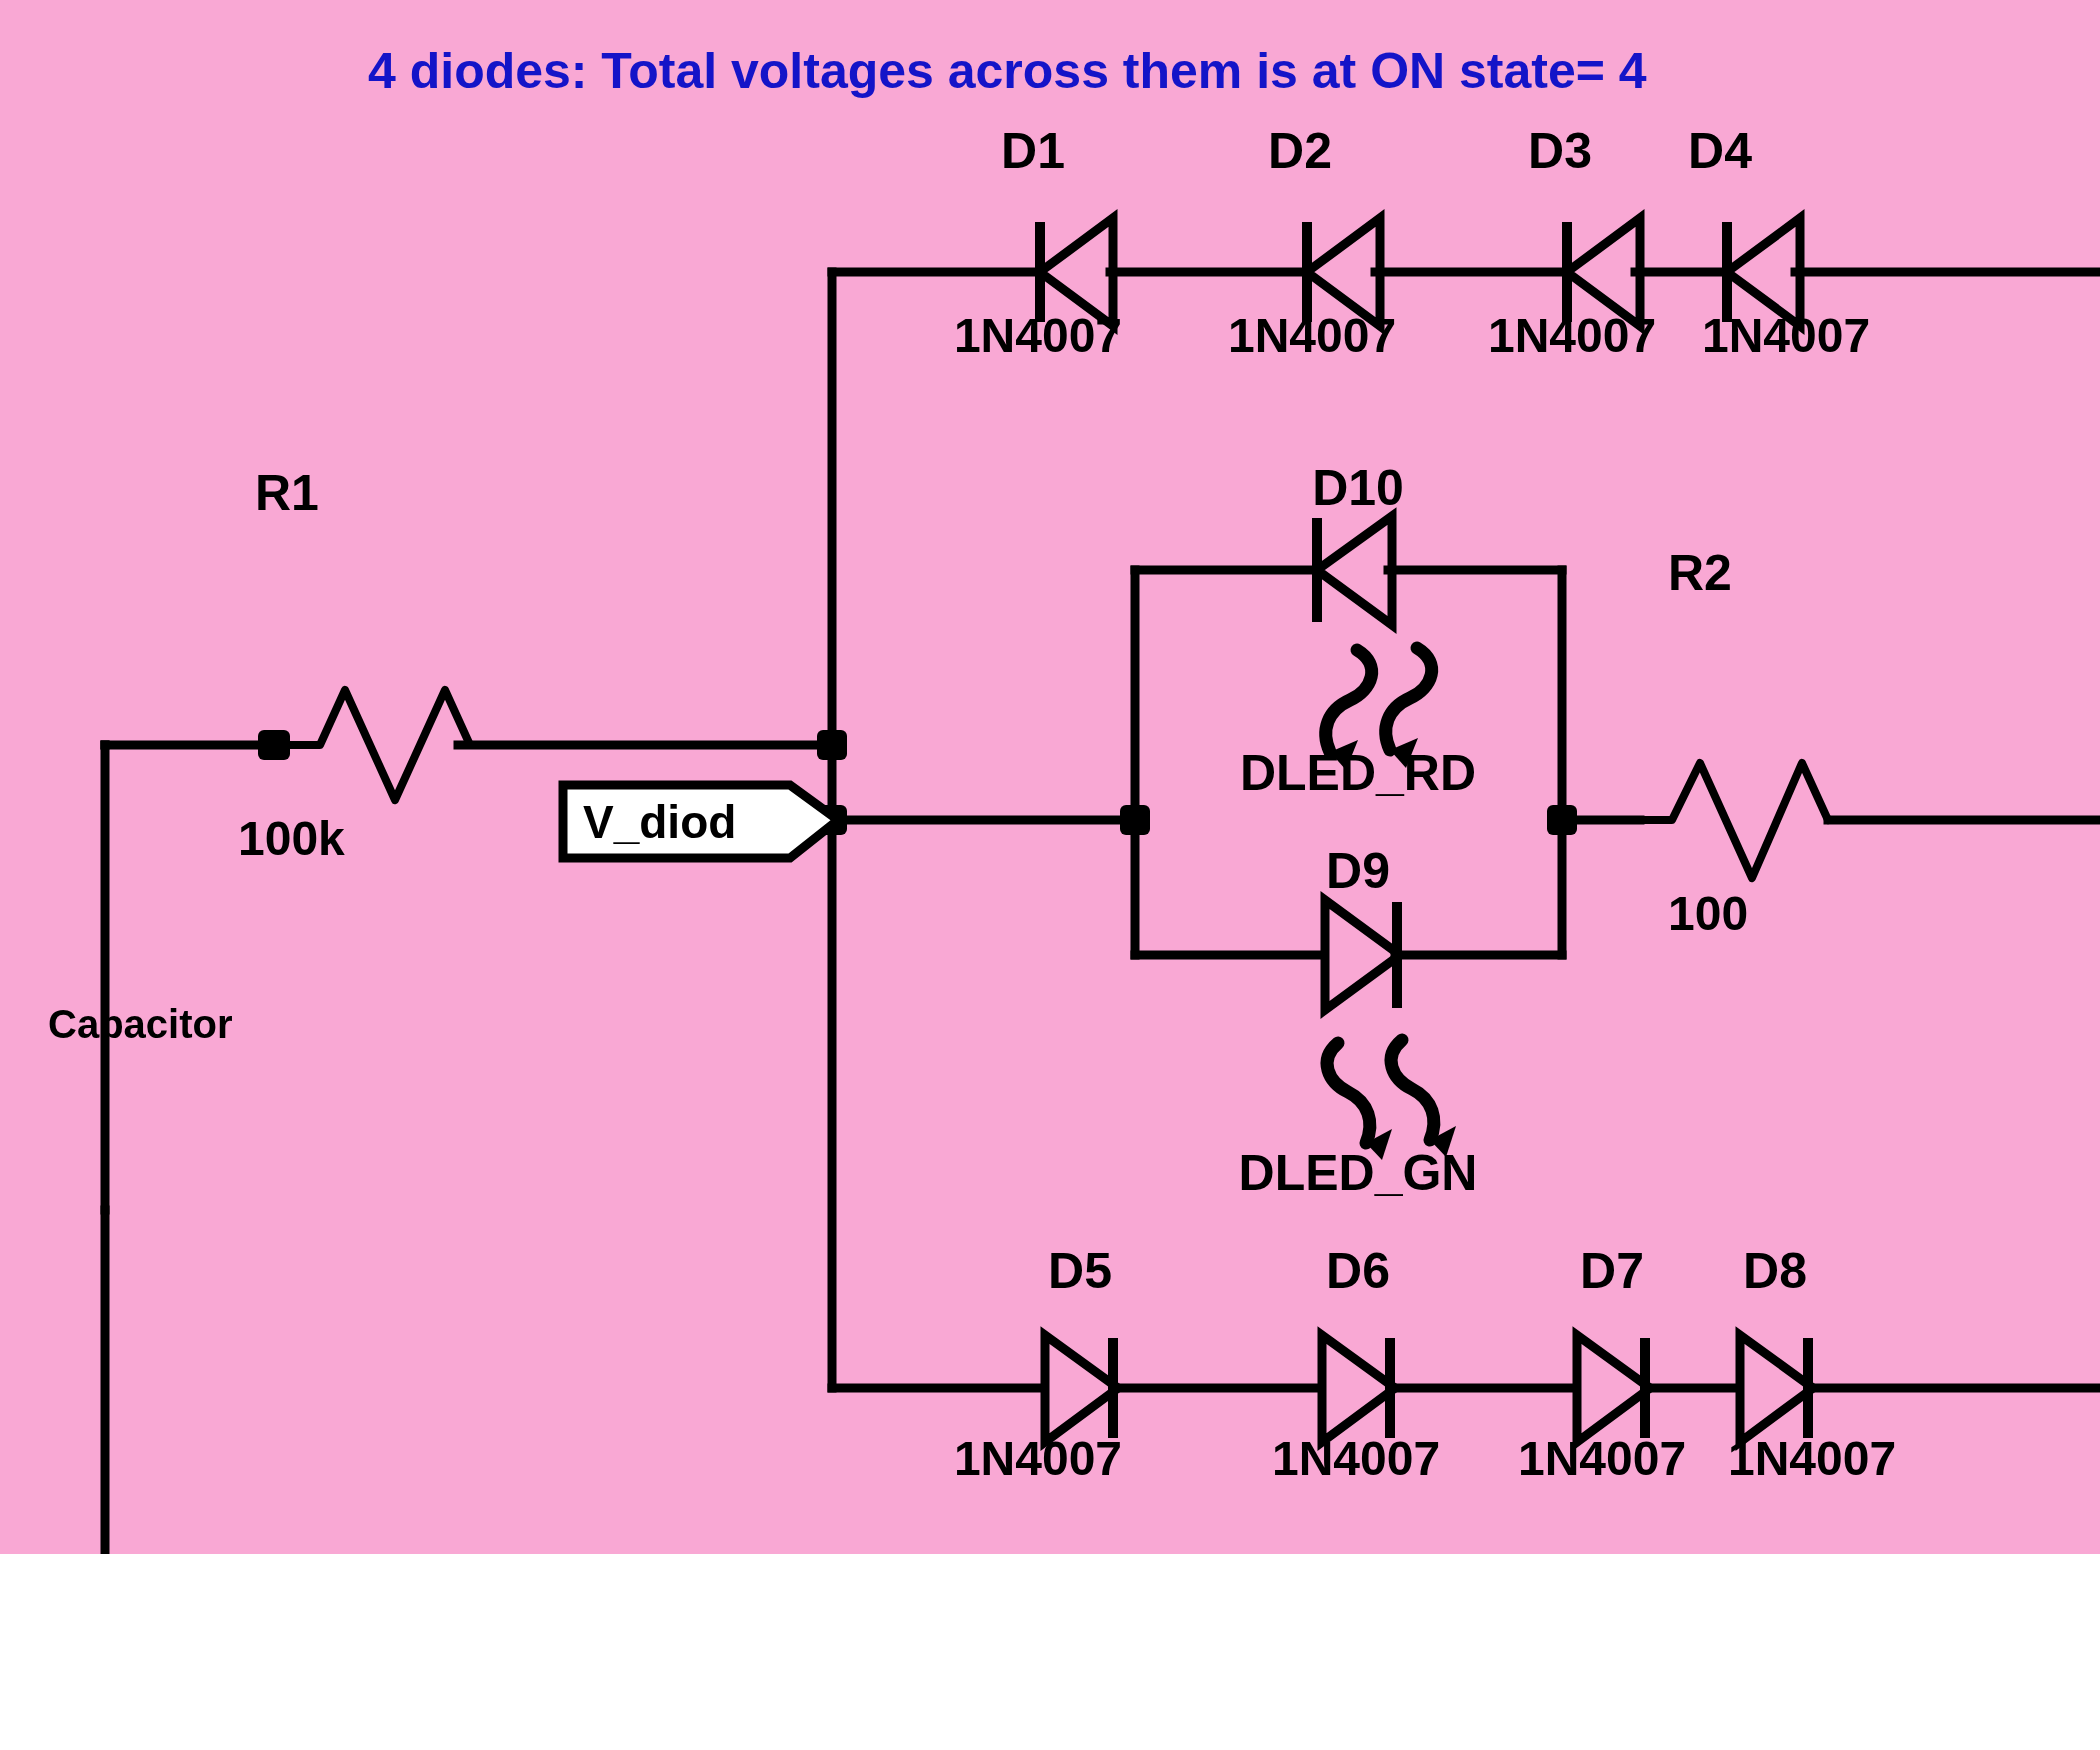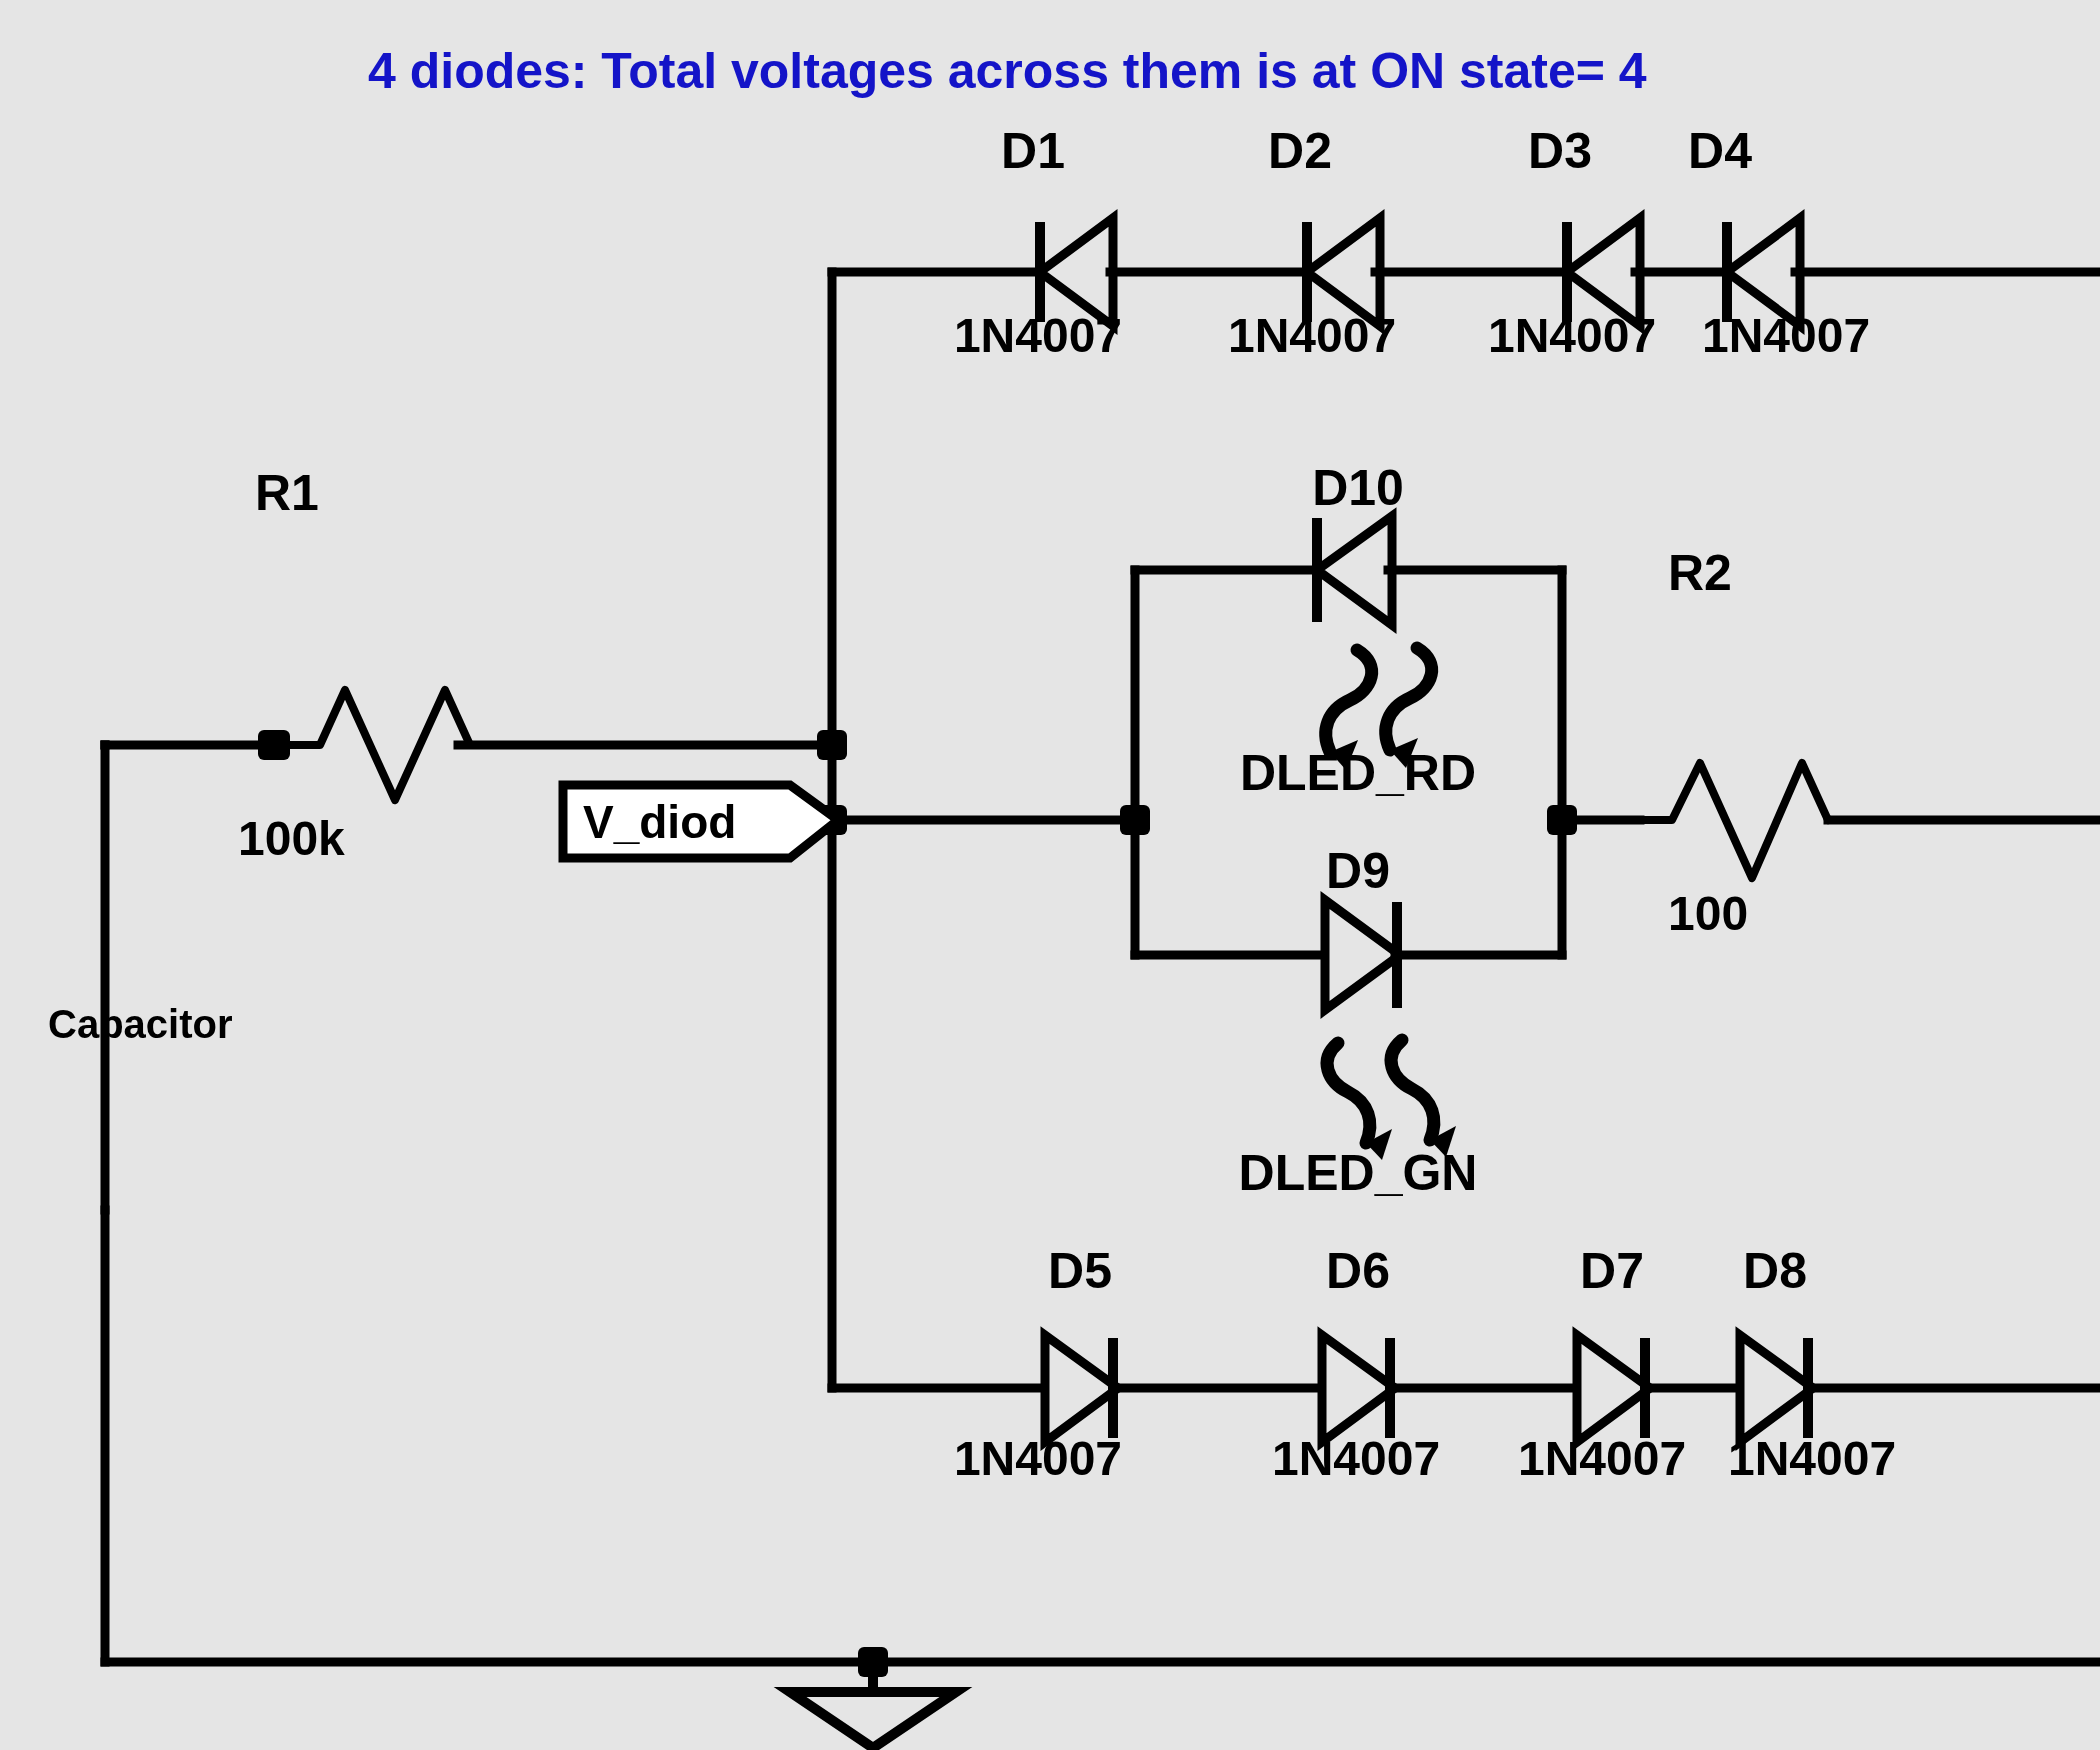--- a/index.html
+++ b/index.html
@@ -4,22 +4,22 @@
 <title>Circuit Schematic</title>
 <style>
   html, body {
     margin: 0;
     padding: 0;
     background: #ffffff;
   }
   #canvas {
     position: relative;
     width: 2100px;
-    height: 1750px;
-    background: #e5e5e5;
+    height: 1554px;
+    background: #f9a8d4;
     overflow: hidden;
     font-family: "Liberation Sans", sans-serif;
   }
   #schematic-svg {
     position: absolute;
     top: 0;
     left: 0;
     width: 2100px;
     height: 1750px;
   }

